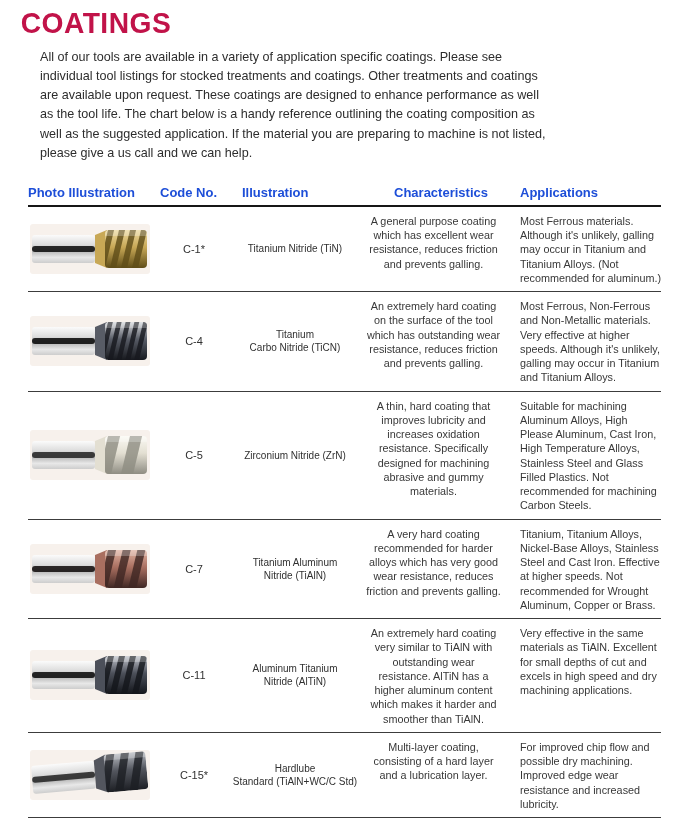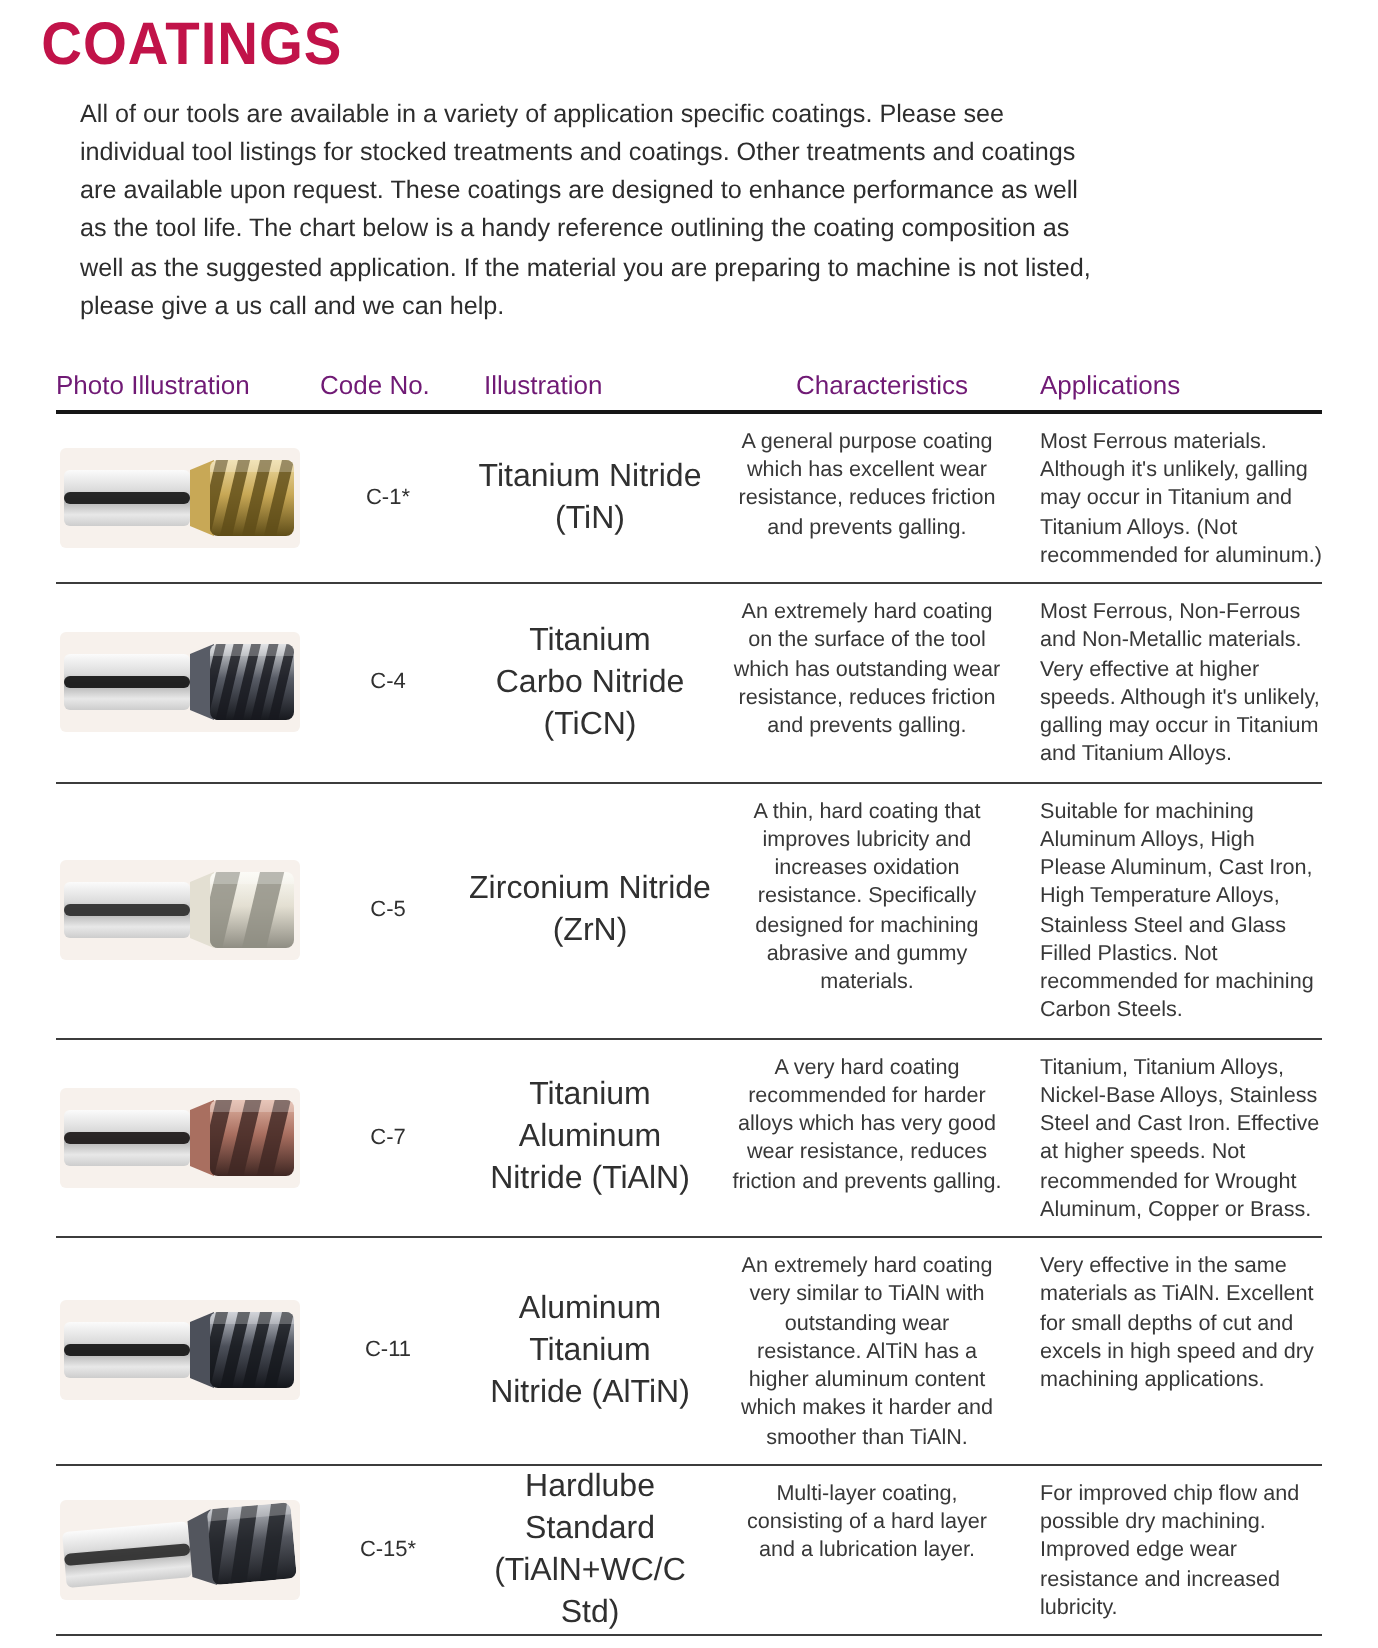--- a/index.html
+++ b/index.html
@@ -13,37 +13,37 @@
     letter-spacing:.5px;transform:scaleX(.94);transform-origin:left top;line-height:1.1;
   }
   .intro{
     margin:9px 0 12px 40px;width:512px;font-size:12.6px;line-height:1.52;color:#2d2d2d;
   }
   .table{margin:22px 0 0 28px;width:633px;}
   .thead{
     display:grid;grid-template-columns:130px 72px 130px 158px 143px;
     border-bottom:2.5px solid #161616;padding-bottom:5px;
   }
-  .th{font-size:13px;font-weight:normal;color:#701a75;}
+  .th{font-size:13px;font-weight:bold;color:#1d4ed8;}
   .th.c2{padding-left:2px;}
   .th.c3{padding-left:12px;}
   .th.c4{padding-left:4px;text-align:center;}
   .th.c5{padding-left:2px;}
   .row{
     display:grid;grid-template-columns:130px 72px 130px 158px 143px;
     border-bottom:1.5px solid #3c3c3c;
   }
   .row.last{border-bottom:none;}
   .cell{font-size:10.8px;line-height:1.32;color:#383838;}
   .cell.photo{display:flex;align-items:center;justify-content:flex-start;padding-left:2px;}
   .photo-wrap{display:inline-block;background:#f7f1ec;border-radius:3px;padding:2px 1px;line-height:0;}
   .cell.code{display:flex;align-items:center;justify-content:center;font-size:11px;color:#303030;}
   .cell.comp{
     display:flex;align-items:center;justify-content:center;text-align:center;
-    font-size:16px;white-space:pre-line;color:#303030;padding:0 2px;
+    font-size:10px;white-space:pre-line;color:#303030;padding:0 2px;
   }
   .cell.chars{padding:7px 16px 6px 5px;text-align:center;}
   .cell.apps{padding:7px 0 6px 2px;}
   svg{display:block;}
 </style>
 </head>
 <body>
 
 <div class="page">
 

